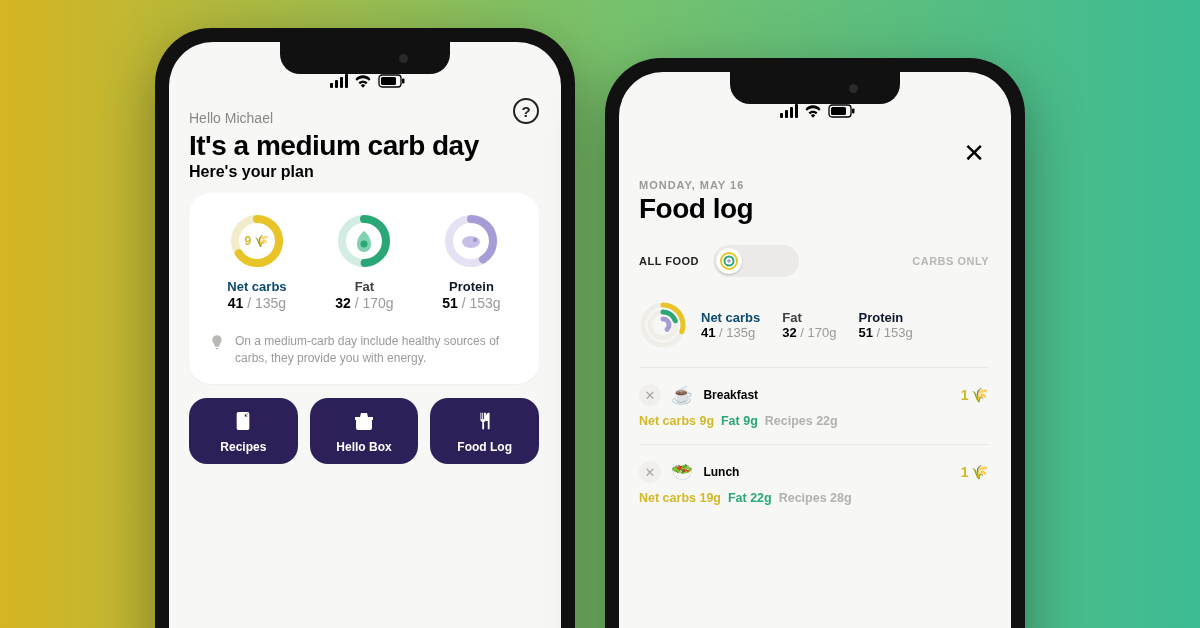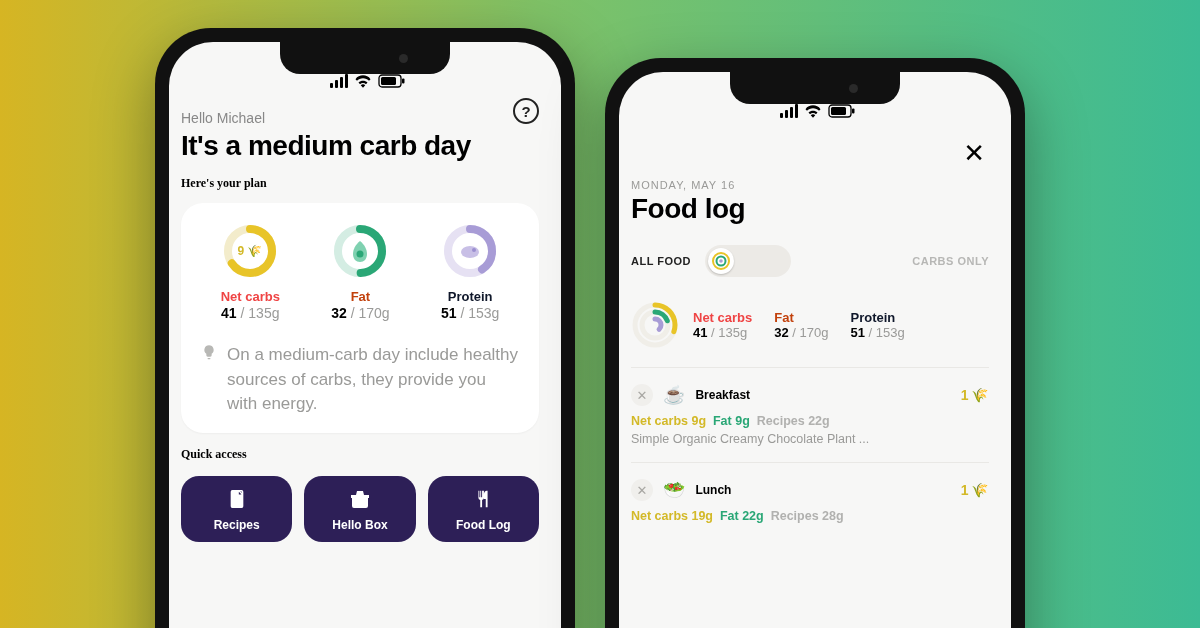--- a/index.html
+++ b/index.html
@@ -30,52 +30,52 @@
     content:""; position:absolute; right:42px; top:12px; width:9px; height:9px;
     background:#2a2a2a; border-radius:50%;
   }
   .statusbar {
     display:flex; justify-content:space-between; align-items:center;
     padding: 14px 28px 0 34px; font-weight:600; font-size:16px;flex-direction:column;
   }
   .status-right { display:flex; gap:6px; align-items:center; }
   .bars { display:flex; gap:1.5px; align-items:flex-end; }
   .bars span { width:3.5px; background:#000; border-radius:1px; }
-  .content { padding: 10px 22px 0 12px; }
+  .content { padding: 10px 22px 0 20px; }
   .greet { color:#888; font-size:14px; margin-top:12px; }
   .headline { font-size:28px; font-weight:800; letter-spacing:-0.5px; margin-top:4px; }
   .help-row { display:flex; justify-content:space-between; align-items:flex-start; }
   .help-btn { width:26px; height:26px; border:2px dashed #222; border-style:solid; border-width:2px; border-radius:50%; display:flex; align-items:center; justify-content:center; font-size:15px; font-weight:700; color:#222; }
   .help-btn { border:2px solid #222; }
-  .section-title { font-weight:700; font-size:12px; margin-top:14px;font-family:Liberation Serif, serif; }
+  .section-title { font-weight:700; font-size:16px; margin-top:1px; }
   .plan-card {
     background:#fff; border-radius:22px; padding:20px 14px 16px; margin-top:12px;
     box-shadow:0 1px 2px rgba(0,0,0,0.04);
   }
   .macros { display:flex; justify-content:space-around; text-align:center; }
   .ring { width:56px; height:56px; margin:0 auto 10px; }
   .macro-label { font-weight:700; font-size:13px; }
   .macro-val { font-size:14px; margin-top:1px; }
   .macro-val b { font-weight:800; }
   .macro-val span { color:#9a9a98; }
-  .c-carb { color:#ef4444; }
-  .c-fat { color:#c2410c; }
+  .c-carb { color:#0c4a6e; }
+  .c-fat { color:#404040; }
   .c-prot { color:#0f172a; }
-  .tip { display:flex; gap:10px; margin-top:18px; padding:4px 6px 0; color:#9a9a98; font-size:17px; line-height:1.45; }
+  .tip { display:flex; gap:10px; margin-top:18px; padding:4px 6px 0; color:#9a9a98; font-size:12px; line-height:1.45; }
   .quick { display:flex; gap:12px; margin-top:14px; }
   .quick-btn {
     flex:1; background:#2d1f57; color:#fff; border-radius:18px;
     padding:12px 0 10px; text-align:center; display:flex; flex-direction:column; align-items:center; gap:8px;
   }
   .quick-btn span.lbl { font-size:12px; font-weight:600; }
 
   
   .close-row { display:flex; justify-content:flex-end; padding-right:4px; margin-top:10px; }
   .close { font-size:26px; font-weight:300; }
-  .date-ln { color:#9a9a98; font-size:11px; letter-spacing:1px; margin-top:10px; }
+  .date-ln { color:#9a9a98; font-size:11px; letter-spacing:1px; margin-top:10px;font-weight:bold; }
   .foodlog-title { font-size:28px; font-weight:800; letter-spacing:-0.5px; margin-top:2px; }
   .toggle-row { display:flex; align-items:center; gap:14px; margin-top:20px; font-size:11px; letter-spacing:0.5px; }
   .toggle-row .all { font-weight:800; color:#222; }
   .toggle-row .co { color:#b7b7b5; font-weight:700; margin-left:auto; }
   .switch { width:86px; height:32px; background:#eceae6; border-radius:20px; position:relative; }
   .knob { position:absolute; left:3px; top:3px; width:26px; height:26px; background:#fff; border-radius:50%; box-shadow:0 1px 2px rgba(0,0,0,0.2); display:flex; align-items:center; justify-content:center; }
   .summary-card { display:flex; gap:14px; align-items:center; margin-top:24px; padding-bottom:18px; border-bottom:1px solid #e9e8e5; }
   .mini-ring { width:48px; height:48px; flex-shrink:0; }
   .sum-grid { display:flex; gap:22px; }
   .sum-col { font-size:13px; }
@@ -169,21 +169,20 @@
           </div>
         </div>
         <div class="tip">
           <svg width="16" height="16" viewBox="0 0 24 24" style="flex-shrink:0;margin-top:1px">
               <path fill="#b8b8b5" d="M12 2a7 7 0 00-4 12.7V17a2 2 0 002 2h4a2 2 0 002-2v-2.3A7 7 0 0012 2zm-2 19h4v1a1 1 0 01-1 1h-2a1 1 0 01-1-1v-1z"></path>
             </svg>
           <div>On a medium-carb day include healthy sources of carbs, they provide you with energy.</div>
         </div>
       </div>
 
-      <div class="section-title">Quick access</div>
       <div class="quick">
         <div class="quick-btn">
           <svg width="22" height="22" viewBox="0 0 24 24">
               <path fill="#fff" d="M6 3h9l3 3v15H6V3zm8 1v3h3"></path>
               <rect x="6" y="3" width="12" height="18" rx="1" fill="none" stroke="#fff" stroke-width="1.8"></rect>
               <path stroke="#fff" stroke-width="1.5" d="M9 10h6M9 13h6M9 16h4"></path>
             </svg>
           <span class="lbl">Recipes</span>
         </div>
         <div class="quick-btn">
@@ -284,21 +283,20 @@
           <div class="meal-pts">
               <span>1</span>
               <span>🌾</span>
             </div>
         </div>
         <div class="meal-macros">
           <span class="nc">Net carbs 9g</span>&nbsp;
           <span class="ft">Fat 9g</span>&nbsp;
           <span class="pr">Recipes 22g</span>
         </div>
-        <div class="meal-desc">Simple Organic Creamy Chocolate Plant ...</div>
       </div>
 
       <div class="meal" style="border-bottom:none">
         <div class="meal-h">
           <div class="x-circ">✕</div>
           <span style="font-size:18px">🥗</span>
           <div class="meal-name">Lunch</div>
           <div class="meal-pts">
               <span>1</span>
               <span>🌾</span>

